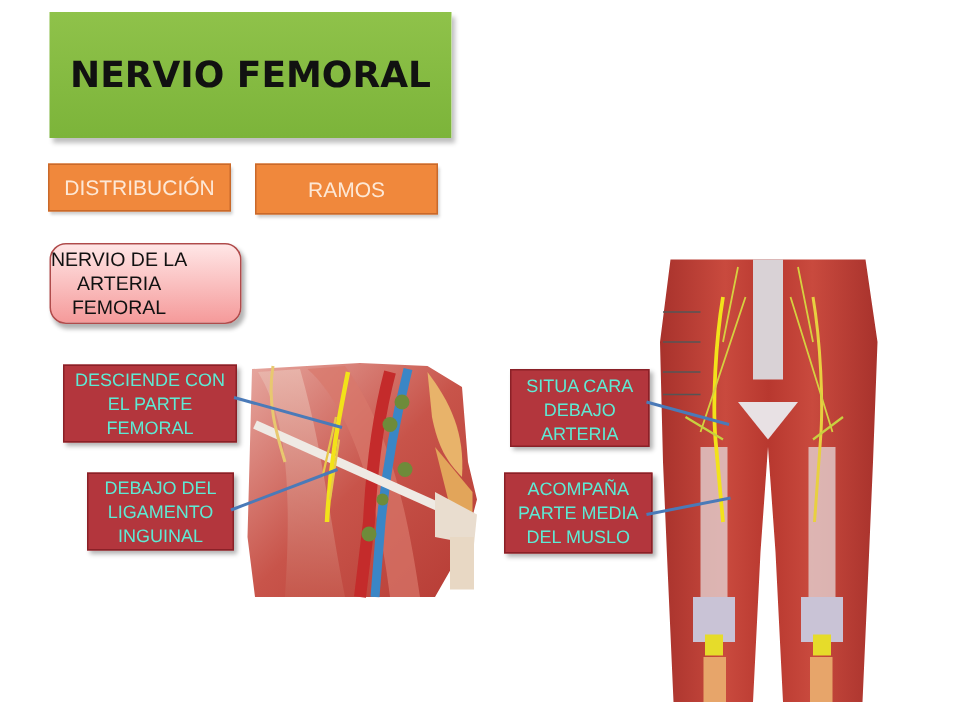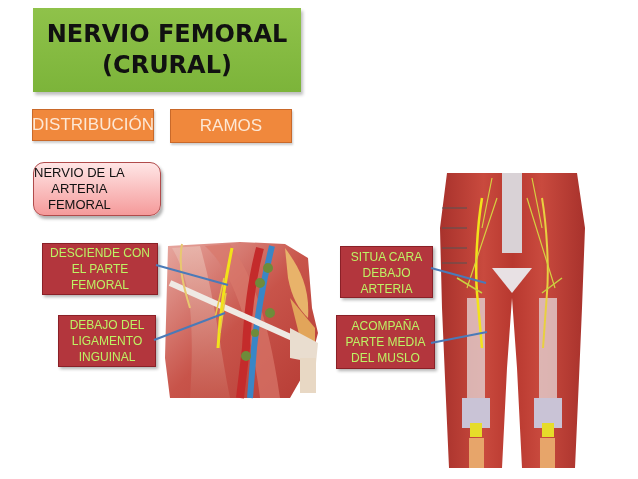--- a/index.html
+++ b/index.html
@@ -14,48 +14,47 @@
     box-shadow:2px 3px 3px rgba(0,0,0,0.25);
     display:flex; align-items:center; justify-content:center; text-align:center;
   }
   .title-box span {
     font-family:"DejaVu Sans", sans-serif; font-weight:bold; font-size:24px; line-height:31px; color:#111;
   }
   .orange-box {
     background:#f0883c; border:1px solid #c9692a; color:#fde8d6;
     box-shadow:1px 2px 2px rgba(0,0,0,0.2);
     display:flex; align-items:center; justify-content:center; text-align:center;
-    font-size:17px; line-height:16px;
+    font-size:14px; line-height:16px;
   }
   .pink-box {
     left:33px; top:162px; width:126px; height:52px;
     background:linear-gradient(#ffe6e6, #f59a9a);
     border:1px solid #b04b4b; border-radius:11px;
     box-shadow:2px 3px 3px rgba(0,0,0,0.3);
     display:flex; align-items:center; justify-content:flex-start; text-align:center;
     font-size:13px; line-height:16px; color:#111;
   }
   .red-box {
-    background:#b3363d; border:1px solid #8a2027; color:#bef264;
+    background:#b3363d; border:1px solid #8a2027; color:#5eead4;
     box-shadow:2px 2px 3px rgba(0,0,0,0.3);
     display:flex; align-items:center; justify-content:center; text-align:center;
     font-size:12px; line-height:16px;
   }
   .anat {
     overflow:hidden;
   }
   svg { display:block; }
 </style>
 </head>
 <body>
 
 <div class="abs title-box">
   <span>
     <span>NERVIO FEMORAL</span><br>
-    <span>(CRURAL)</span>
   </span>
 </div>
 
 <div class="abs orange-box" style="left:32px; top:109px; width:120px; height:30px;">
   <span>DISTRIBUCIÓN</span>
 </div>
 <div class="abs orange-box" style="left:170px; top:109px; width:120px; height:32px; align-items:center;">
   <span style="margin-top:0px;">
     <span>RAMOS</span><br>
   </span>

